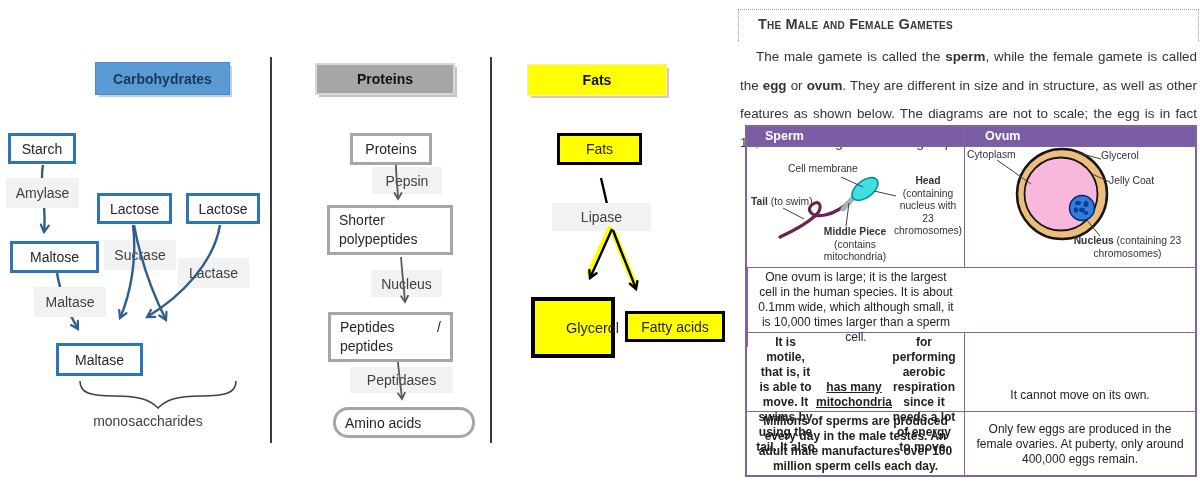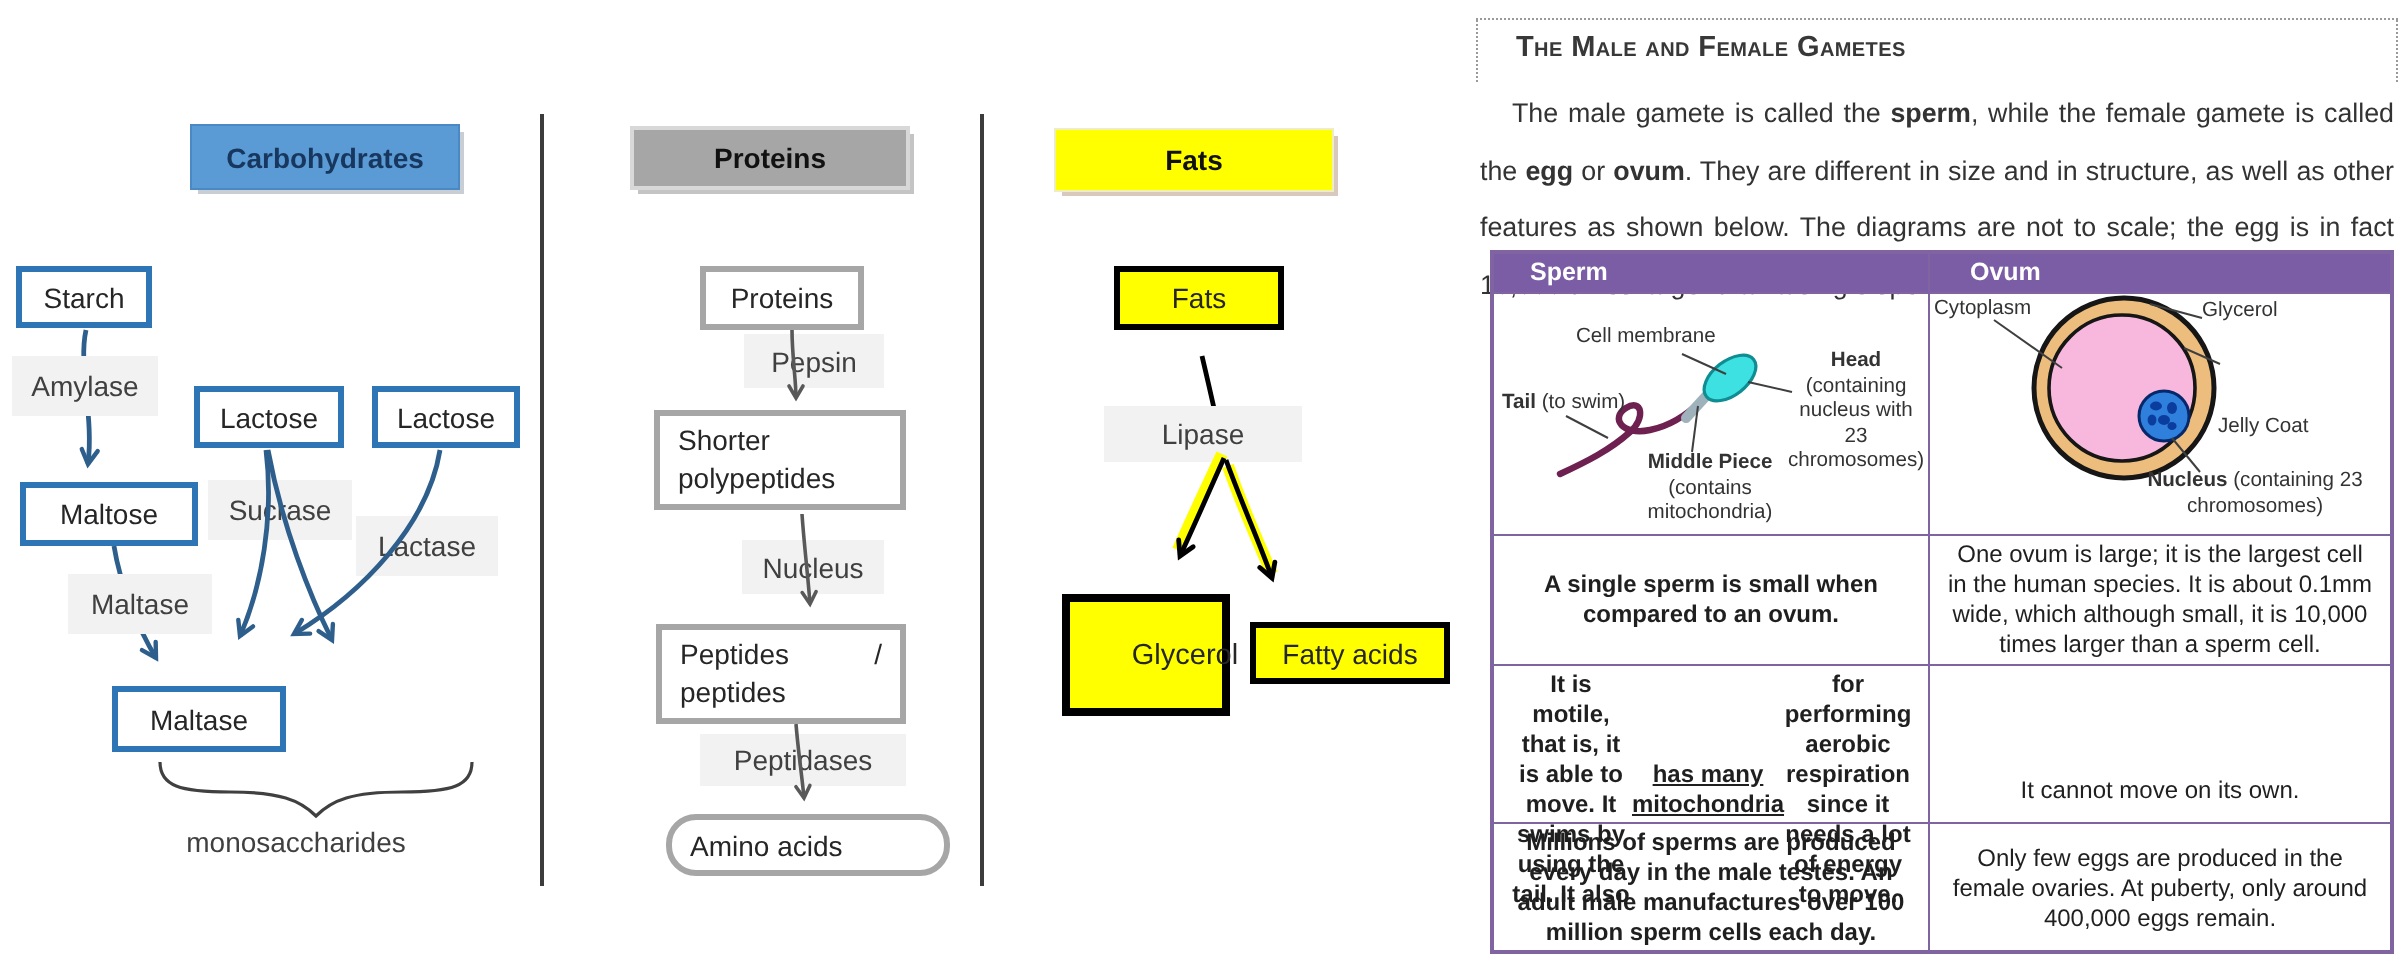--- a/index.html
+++ b/index.html
@@ -172,29 +172,26 @@
               <ellipse cx="111" cy="63" rx="2.2" ry="2.8"></ellipse>
               <ellipse cx="121" cy="66" rx="2.3" ry="2"></ellipse>
             </g>
             <path d="M32,13 L66,37" stroke="#3f3f3f" stroke-width="1" fill="none"></path>
             <path d="M136,12 L110,5" stroke="#3f3f3f" stroke-width="1" fill="none"></path>
             <path d="M145,35 L127,27" stroke="#3f3f3f" stroke-width="1" fill="none"></path>
             <path d="M121,72 L135,89" stroke="#3f3f3f" stroke-width="1" fill="none"></path>
           </svg>
           <div class="dlabel" style="left:2px;top:2px;">Cytoplasm</div>
           <div class="dlabel" style="left:136px;top:3px;">Glycerol</div>
-          <div class="dlabel" style="left:144px;top:28px;margin-top:33px;">Jelly Coat</div>
+          <div class="dlabel" style="left:144px;top:28px;">Jelly Coat</div>
           <div class="dlabel wrap" style="left:95px;top:88px;width:135px;"><b>Nucleus</b> (containing 23 chromosomes)</div>
         </div>
       </div>
 
       <div class="trow" style="height:64px;">
-        <div class="tcell txt-cell">
-            <b>A single sperm is small when compared to an ovum.</b>
-          </div>
         <div class="tcell right txt-cell">One ovum is large; it is the largest cell in the human species. It is about 0.1mm wide, which although small, it is 10,000 times larger than a sperm cell.</div>
       </div>
 
       <div class="trow" style="height:78px;">
         <div class="tcell txt-cell">
             <b>It is motile, that is, it is able to move. It swims by using the tail. It also </b>
             <b><u>has many mitochondria</u></b>
             <b> for performing aerobic respiration since it needs a lot of energy to move.</b>
           </div>
         <div class="tcell right txt-cell">It cannot move on its own.</div>

